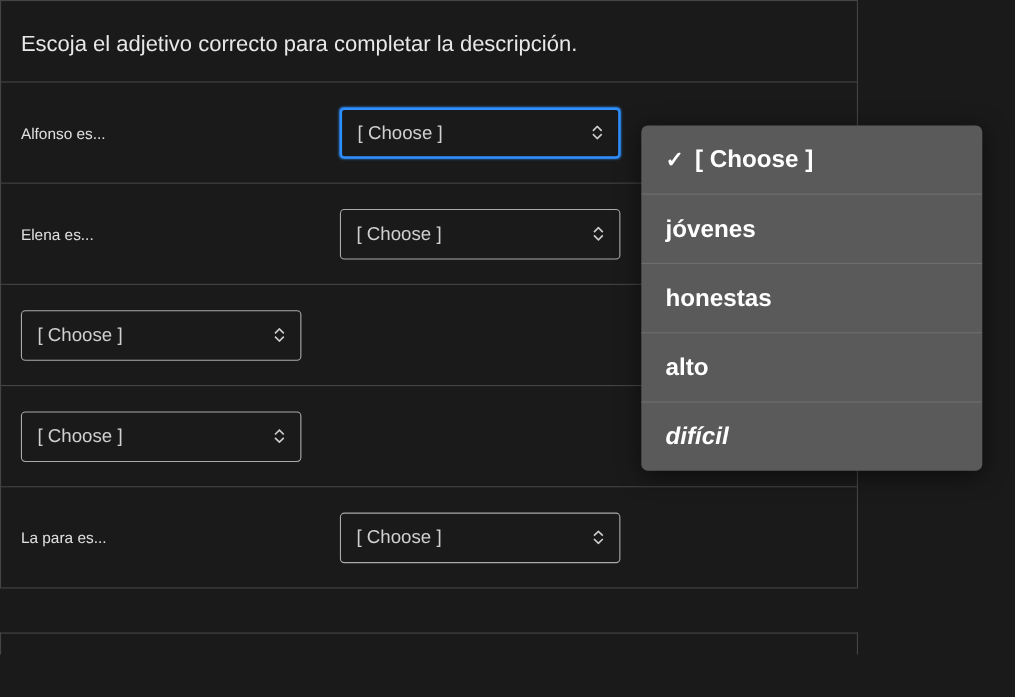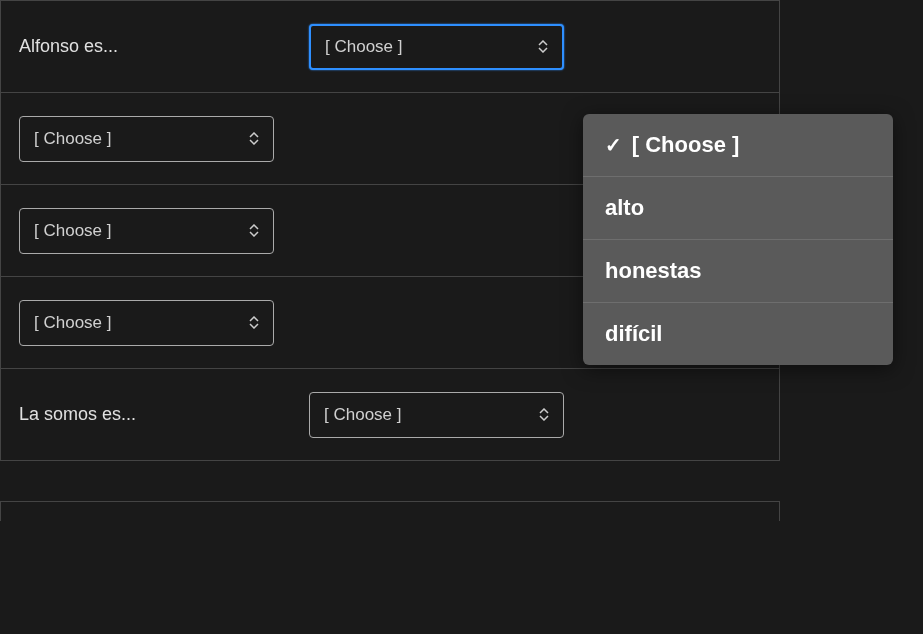--- a/index.html
+++ b/index.html
@@ -30,21 +30,21 @@
     }
     .question-row {
       display: flex;
       align-items: center;
       border-bottom: 1px solid #444;
       min-height: 92px;
       padding: 20px 18px;
     }
     .question-prompt {
       width: 290px;
-      font-size: 18px;
+      font-size: 14px;
       color: #e0e0e0;
     }
     .choose-select {
       width: 255px;
       height: 46px;
       background: #1a1a1a;
       border: 1px solid #aaa;
       border-radius: 4px;
       color: #d0d0d0;
       font-size: 17px;
@@ -85,97 +85,100 @@
       font-size: 22px;
       font-weight: 600;
       color: #fff;
       border-bottom: 1px solid #6e6e6e;
       cursor: pointer;
       display: flex;
       align-items: center;
     }
     .dropdown-option:last-child {
       border-bottom: none;
+      font-style: italic;
     }
     .check {
       margin-right: 10px;
       font-size: 20px;
     }
     .bottom-box {
       width: 780px;
       height: 20px;
       border: 1px solid #444;
       border-bottom: none;
       margin-top: 40px;
     }
   </style>
 </head>
 <body>
 
 <div class="quiz-container">
+  <div class="instruction">Escoja el adjetivo correcto para completar la descripción.</div>
 
   <div class="question-row">
     <div class="question-prompt">Alfonso es...</div>
     <div class="choose-select active">
       <span>[ Choose ]</span>
       <span class="select-icon">
         <svg viewBox="0 0 10 6">
             <path d="M1 5 L5 1 L9 5" stroke="#ccc" stroke-width="1.5" fill="none"></path>
           </svg>
         <svg viewBox="0 0 10 6">
             <path d="M1 1 L5 5 L9 1" stroke="#ccc" stroke-width="1.5" fill="none"></path>
           </svg>
       </span>
     </div>
   </div>
 
   <div class="question-row">
-    <div class="choose-select">
-      <span>[ Choose ]</span>
-      <span class="select-icon">
-        <svg viewBox="0 0 10 6">
-            <path d="M1 5 L5 1 L9 5" stroke="#ccc" stroke-width="1.5" fill="none"></path>
-          </svg>
-        <svg viewBox="0 0 10 6">
-            <path d="M1 1 L5 5 L9 1" stroke="#ccc" stroke-width="1.5" fill="none"></path>
-          </svg>
-      </span>
-    </div>
-  </div>
-
-  <div class="question-row">
-    <div class="choose-select">
-      <span>[ Choose ]</span>
-      <span class="select-icon">
-        <svg viewBox="0 0 10 6">
-            <path d="M1 5 L5 1 L9 5" stroke="#ccc" stroke-width="1.5" fill="none"></path>
-          </svg>
-        <svg viewBox="0 0 10 6">
-            <path d="M1 1 L5 5 L9 1" stroke="#ccc" stroke-width="1.5" fill="none"></path>
-          </svg>
-      </span>
-    </div>
-  </div>
-
-  <div class="question-row">
-    <div class="choose-select">
-      <span>[ Choose ]</span>
-      <span class="select-icon">
-        <svg viewBox="0 0 10 6">
-            <path d="M1 5 L5 1 L9 5" stroke="#ccc" stroke-width="1.5" fill="none"></path>
-          </svg>
-        <svg viewBox="0 0 10 6">
-            <path d="M1 1 L5 5 L9 1" stroke="#ccc" stroke-width="1.5" fill="none"></path>
-          </svg>
-      </span>
-    </div>
-  </div>
-
-  <div class="question-row">
-    <div class="question-prompt">La somos es...</div>
+    <div class="question-prompt">Elena es...</div>
+    <div class="choose-select">
+      <span>[ Choose ]</span>
+      <span class="select-icon">
+        <svg viewBox="0 0 10 6">
+            <path d="M1 5 L5 1 L9 5" stroke="#ccc" stroke-width="1.5" fill="none"></path>
+          </svg>
+        <svg viewBox="0 0 10 6">
+            <path d="M1 1 L5 5 L9 1" stroke="#ccc" stroke-width="1.5" fill="none"></path>
+          </svg>
+      </span>
+    </div>
+  </div>
+
+  <div class="question-row">
+    <div class="choose-select">
+      <span>[ Choose ]</span>
+      <span class="select-icon">
+        <svg viewBox="0 0 10 6">
+            <path d="M1 5 L5 1 L9 5" stroke="#ccc" stroke-width="1.5" fill="none"></path>
+          </svg>
+        <svg viewBox="0 0 10 6">
+            <path d="M1 1 L5 5 L9 1" stroke="#ccc" stroke-width="1.5" fill="none"></path>
+          </svg>
+      </span>
+    </div>
+  </div>
+
+  <div class="question-row">
+    <div class="choose-select">
+      <span>[ Choose ]</span>
+      <span class="select-icon">
+        <svg viewBox="0 0 10 6">
+            <path d="M1 5 L5 1 L9 5" stroke="#ccc" stroke-width="1.5" fill="none"></path>
+          </svg>
+        <svg viewBox="0 0 10 6">
+            <path d="M1 1 L5 5 L9 1" stroke="#ccc" stroke-width="1.5" fill="none"></path>
+          </svg>
+      </span>
+    </div>
+  </div>
+
+  <div class="question-row">
+    <div class="question-prompt">La para es...</div>
     <div class="choose-select">
       <span>[ Choose ]</span>
       <span class="select-icon">
         <svg viewBox="0 0 10 6">
             <path d="M1 5 L5 1 L9 5" stroke="#ccc" stroke-width="1.5" fill="none"></path>
           </svg>
         <svg viewBox="0 0 10 6">
             <path d="M1 1 L5 5 L9 1" stroke="#ccc" stroke-width="1.5" fill="none"></path>
           </svg>
       </span>
@@ -184,21 +187,24 @@
 </div>
 
 <div class="bottom-box"></div>
 
 <div class="dropdown">
   <div class="dropdown-option">
     <span class="check">✓</span>
     <span>[ Choose ]</span>
   </div>
   <div class="dropdown-option">
+    <span>jóvenes</span>
+  </div>
+  <div class="dropdown-option">
+    <span>honestas</span>
+  </div>
+  <div class="dropdown-option">
     <span>alto</span>
   </div>
   <div class="dropdown-option">
-    <span>honestas</span>
-  </div>
-  <div class="dropdown-option">
     <span>difícil</span>
   </div>
 </div>
 
 </body></html>

